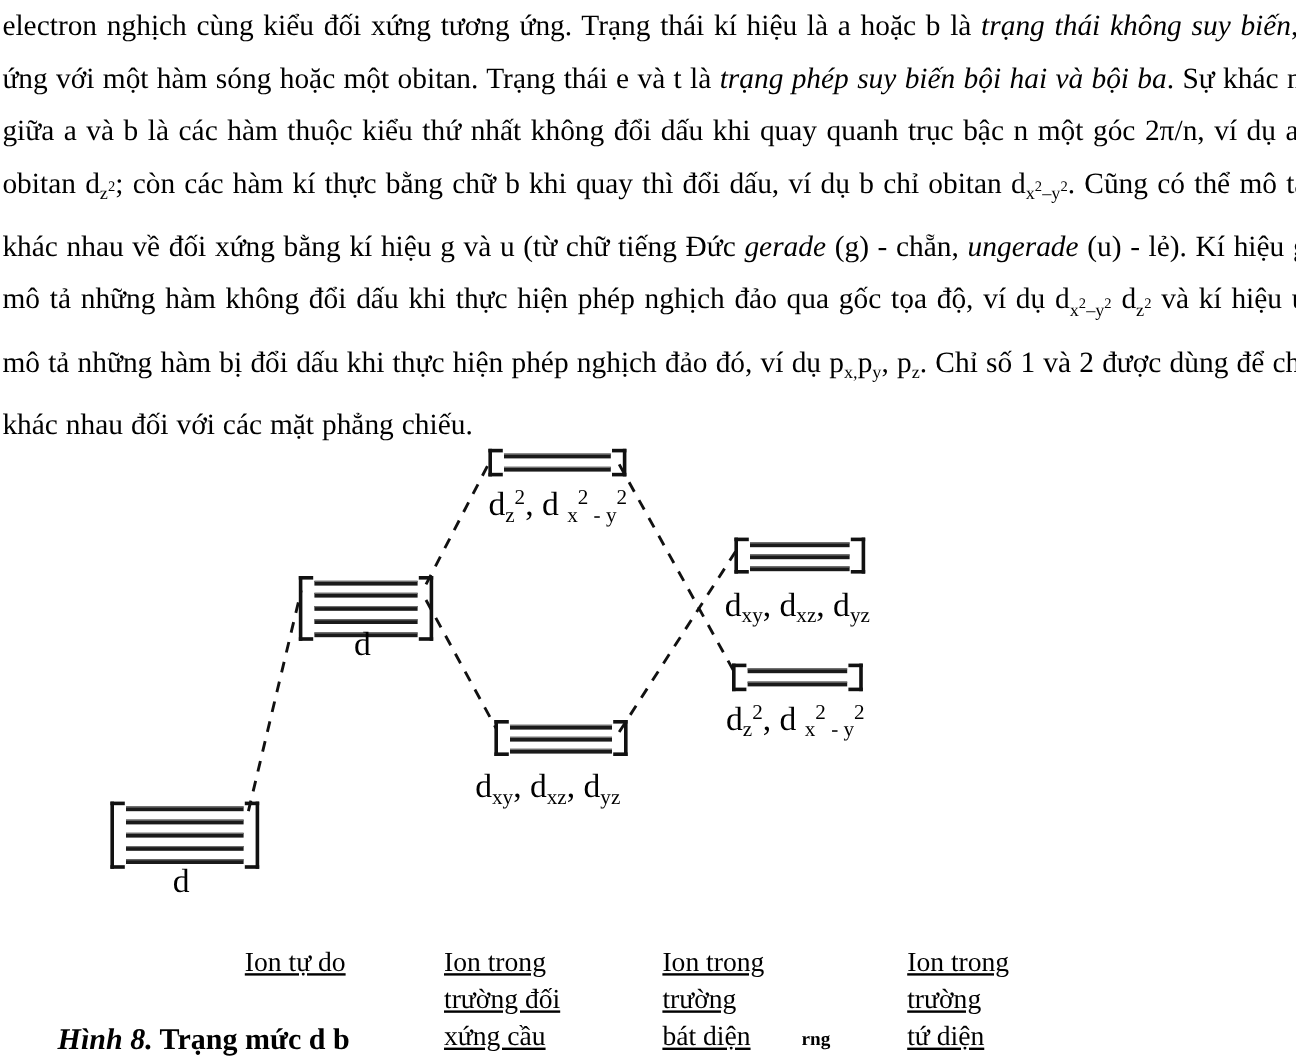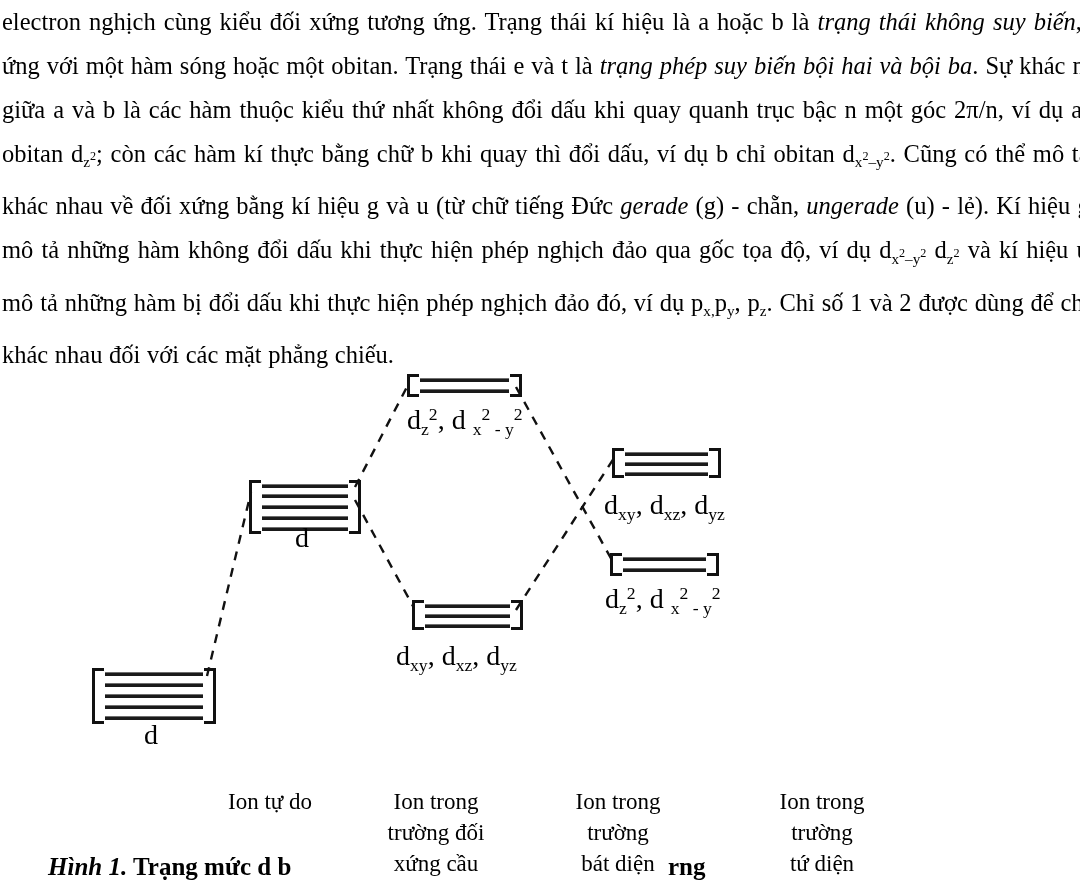--- a/index.html
+++ b/index.html
@@ -105,40 +105,41 @@
   .lvl-label .p {
     font-size: 0.63em;
     vertical-align: 0.5em;
   }
 
   
   .colcap {
     position: absolute;
     font-size: 23px;
     line-height: 31px;
-    text-align: center;
+    text-align: left;
     white-space: pre-line;
+    text-decoration: underline;
   }
 
   
   .figcap {
     position: absolute;
     left: 48px;
     top: 852px;
     font-size: 25px;
     line-height: 30px;
     font-weight: bold;
     white-space: nowrap;
   }
   .figcap .fignum {
     font-style: italic;
   }
   .stray {
     position: absolute;
-    font-size: 25px;
+    font-size: 16px;
     line-height: 28px;
     font-weight: bold;
     white-space: nowrap;
     overflow: hidden;
   }
 </style>
 </head>
 <body>
 
 <div id="page">
@@ -265,19 +266,19 @@
     <div class="colcap" style="left:552px; top:786px; width:132px;">Ion trong
 trường
 bát diện</div>
 
     <div class="colcap" style="left:756px; top:786px; width:132px;">Ion trong
 trường
 tứ diện</div>
   </div>
 
   <div class="figcap">
-    <span class="fignum">Hình 1.</span>
+    <span class="fignum">Hình 8.</span>
     <span>Trạng mức d b</span>
   </div>
 
   <div class="stray" style="left:668px; top:853px; width:40px;">rng</div>
 
 </div>
 
 </body></html>

